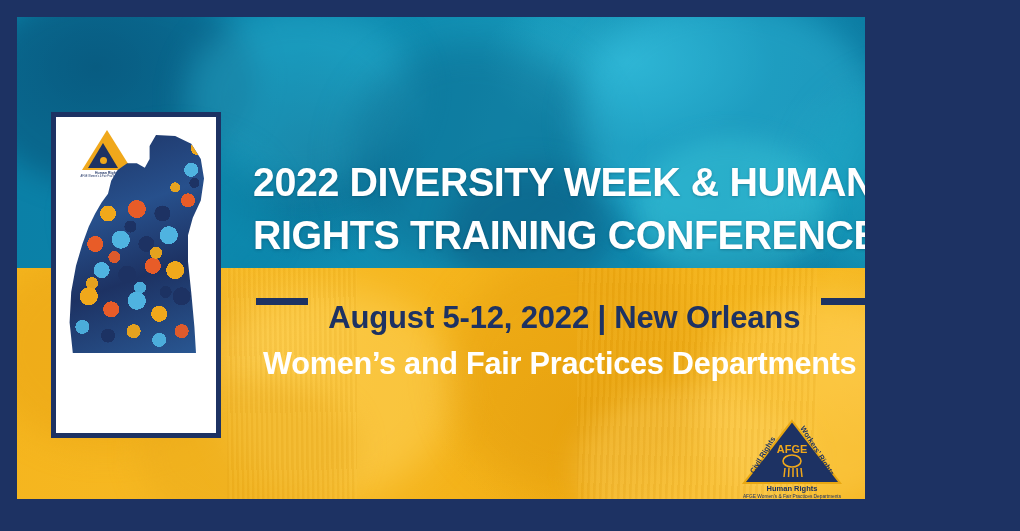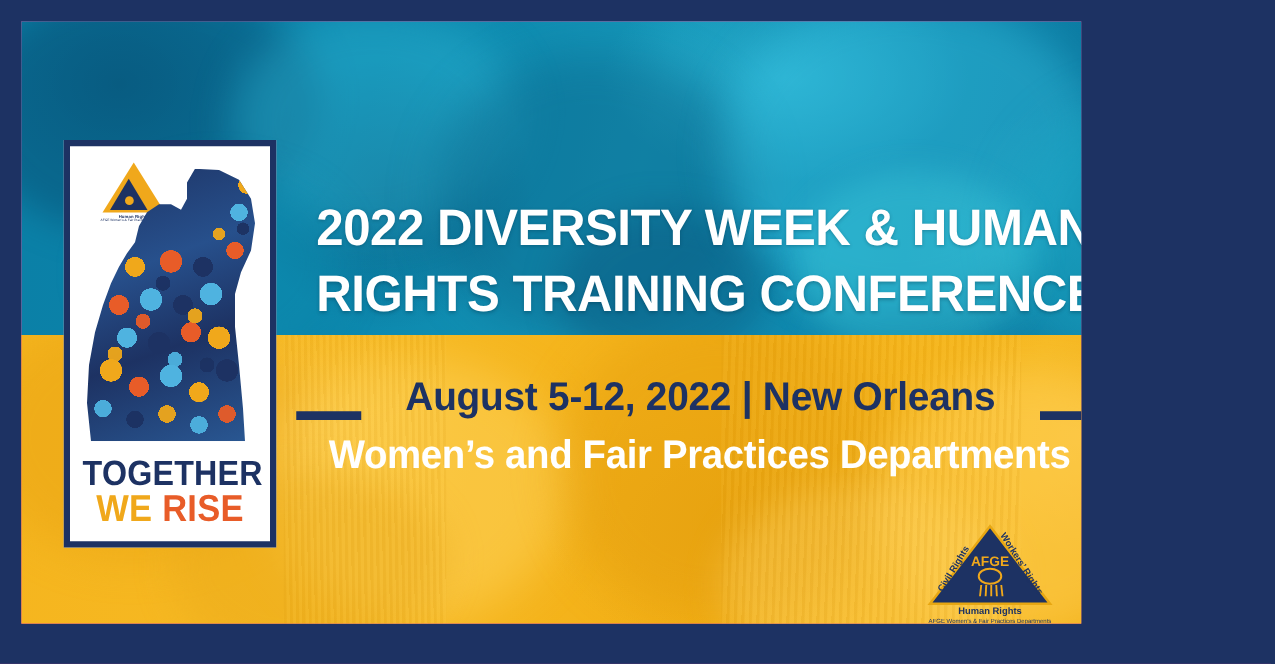--- a/index.html
+++ b/index.html
@@ -97,23 +97,23 @@
     font-stretch:condensed;
     transform:scaleX(.96);
     transform-origin:left center;
     text-shadow:0 1px 3px rgba(0,40,60,.30);
     z-index:6;
   }
 
   
   .dateline{
     position:absolute;
-    left:220px; top:281px;
+    left:239px; top:281px;
     width:730px;
-    display:flex; align-items:flex-end; gap:28px;
+    display:flex; align-items:flex-start; gap:13px;
     z-index:6;
   }
   .rule{
     height:7px; background:#1d3263; flex:0 0 auto;
   }
   .rule-l{ width:52px; }
   .rule-r{ width:44px; }
   .datetext{
     color:#1d3263;
     font-weight:bold;
@@ -326,24 +326,20 @@
           <span class="mini-dot"></span>
           <span class="mini-cap">Human Rights</span>
           <span class="mini-cap2">AFGE Women’s &amp; Fair Practices Departments</span>
         </div>
 
         <div class="fist-wrap">
           <div class="mosaic"></div>
           <div class="mosaic2"></div>
         </div>
 
-        <div class="poster-words">
-          <div class="pw1">TOGETHER</div>
-          <div class="pw2"><span class="we">WE</span> <span class="rise">RISE</span></div>
-        </div>
 
       </div>
     </div>
 
     <div class="corner-logo">
       <svg class="cl-svg" width="120" height="86" viewBox="0 0 120 86" xmlns="http://www.w3.org/2000/svg">
         <defs>
           <path id="arcL" d="M 20 64 L 52 12"></path>
           <path id="arcR" d="M 66 12 L 99 64"></path>
         </defs>

